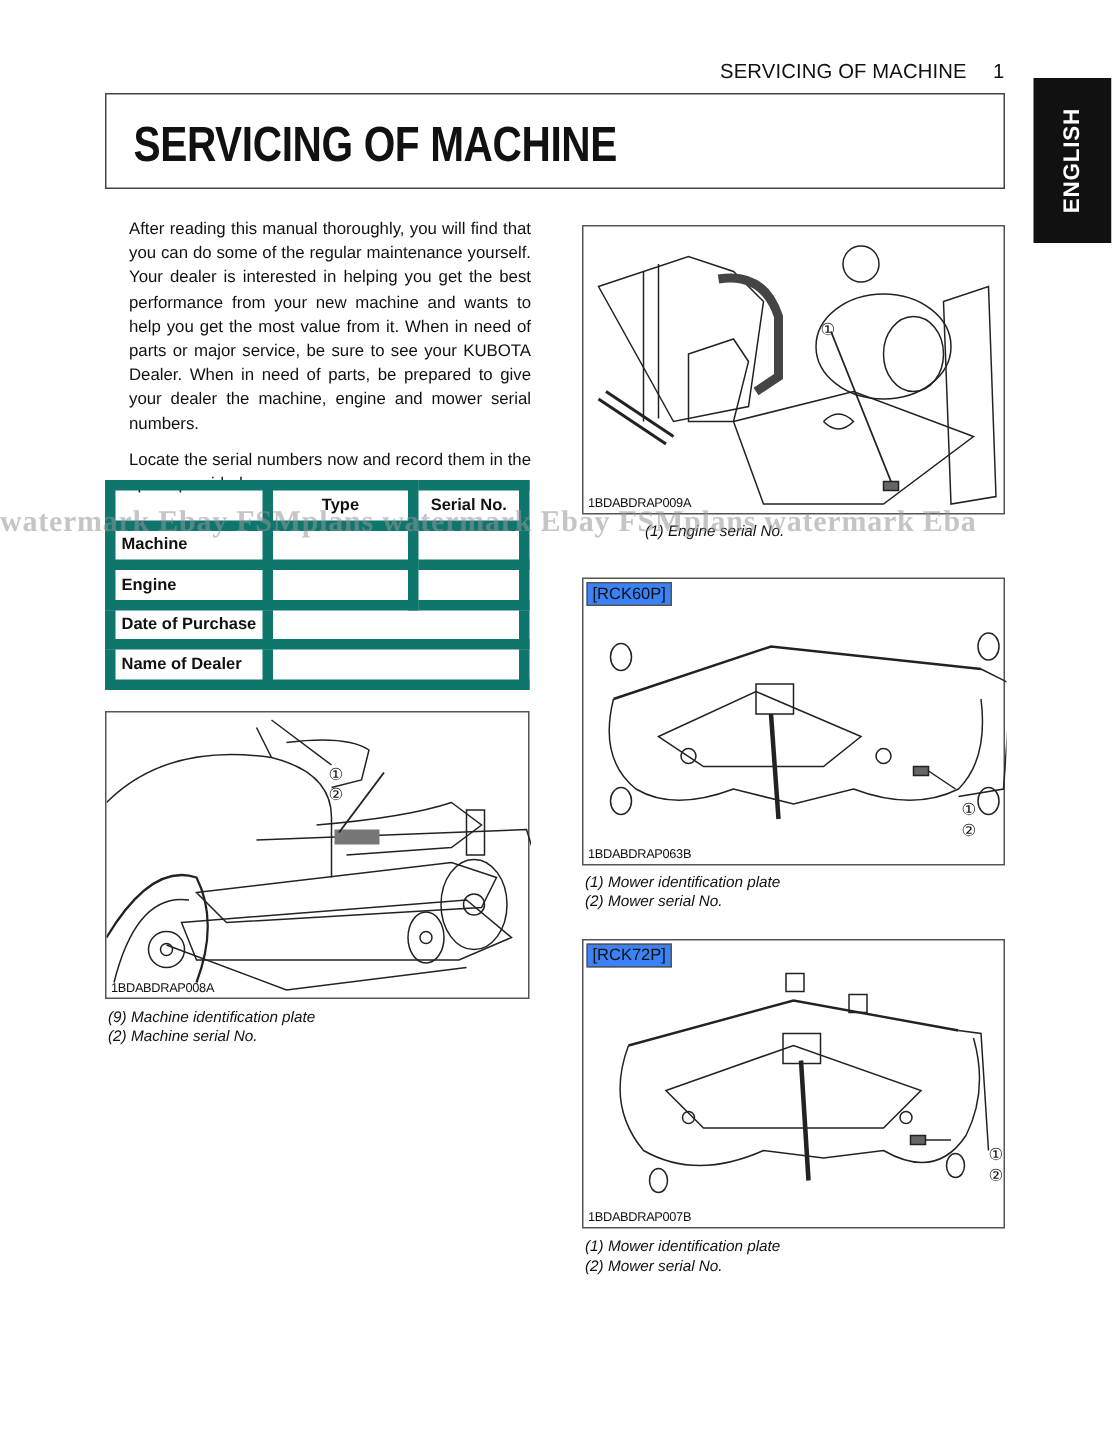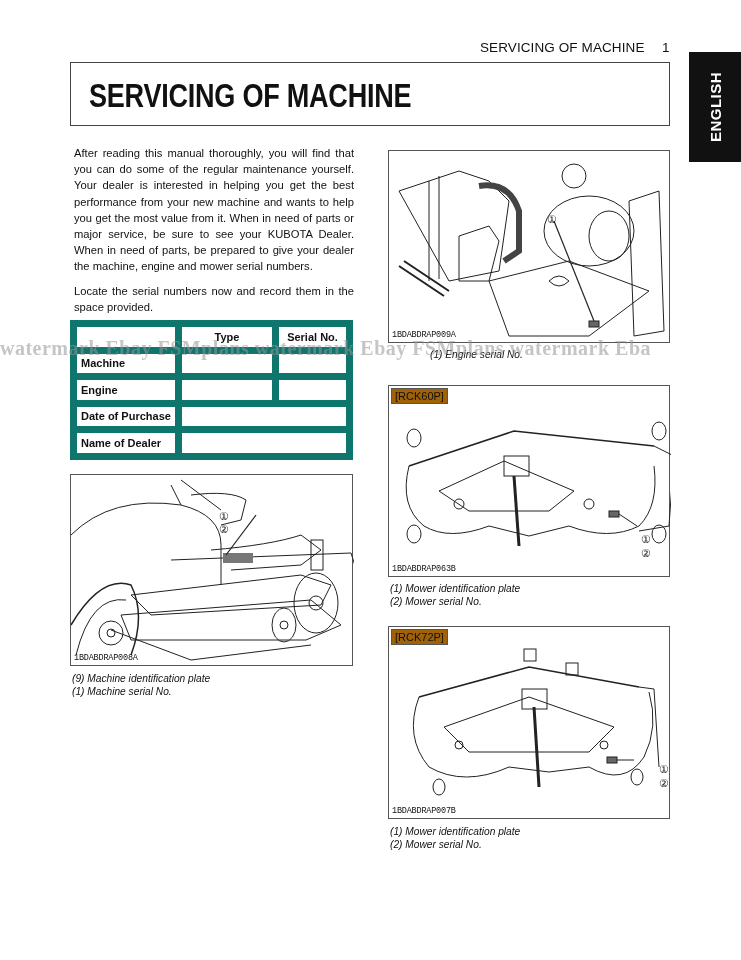--- a/index.html
+++ b/index.html
@@ -8,28 +8,28 @@
   .abs { position:absolute; }
   .running-head { left:480px; top:40px; font-size:13.5px; letter-spacing:0.1px; }
   .page-num { left:662px; top:40px; font-size:13.5px; }
   .lang-tab { left:689px; top:52px; width:52px; height:110px; background:#111; }
   .lang-tab span { position:absolute; left:50%; top:50%; transform:translate(-50%,-50%) rotate(-90deg);
         color:#fff; font-weight:bold; font-size:15px; letter-spacing:0.5px; white-space:nowrap; }
   .title-box { left:70px; top:62px; width:600px; height:64px; border:1.5px solid #444; box-sizing:border-box; }
   .title-box h1 { margin:0; position:absolute; left:18px; top:14px; font-size:33px; font-weight:bold;
         transform:scaleX(0.82); transform-origin:left top; letter-spacing:-0.3px; white-space:nowrap; }
   .intro { left:70px; top:145px; width:284px; font-size:11.2px; line-height:16.2px; text-align:justify; }
-  .intro p { margin:0 0 8px 4px; }
+  .intro p { margin:0 0 8px 16px; }
   table.serial { position:absolute; left:70px; top:320px; width:283px; border-collapse:collapse; font-size:11px; }
   table.serial td, table.serial th { border:7px solid #0f766e; height:19.5px; padding:0 4px; font-weight:bold; text-align:left; }
   table.serial th { text-align:center; }
   .fig { border:1px solid #555; box-sizing:border-box; background:#fff; }
   .fig svg { position:absolute; left:0; top:0; }
-  .fig-code { position:absolute; left:3px; bottom:2px; font-size:8.5px; letter-spacing:-0.2px;font-family:Liberation Mono, monospace; }
-  .fig-tag { position:absolute; left:2px; top:2px; border:1px solid #555; font-size:11px; padding:1px 3px; background:#a16207; }
+  .fig-code { position:absolute; left:3px; bottom:2px; font-size:8.5px; letter-spacing:-0.2px; }
+  .fig-tag { position:absolute; left:2px; top:2px; border:1px solid #555; font-size:11px; padding:1px 3px; background:#3b82f6; }
   .caption { font-size:10.2px; font-style:italic; line-height:13px; }
   .watermark { left:0; top:337px; width:617px; font-family:"Liberation Serif", serif; font-weight:bold;
         font-size:20px; color:rgba(150,150,150,0.55); white-space:nowrap; letter-spacing:0.5px; pointer-events:none; }
 </style>
 </head>
 <body>
 
 <div class="abs running-head">SERVICING OF MACHINE</div>
 <div class="abs page-num">1</div>
 <div class="abs lang-tab">
@@ -98,21 +98,21 @@
     </g>
     <g font-size="11" fill="#111" font-family="Liberation Sans, sans-serif">
       <text x="148" y="45">①</text>
       <text x="148" y="58">②</text>
     </g>
   </svg>
   <div class="fig-code">1BDABDRAP008A</div>
 </div>
 <div class="abs caption" style="left:72px; top:672px;">
   <div>(9) Machine identification plate</div>
-  <div>(1) Machine serial No.</div>
+  <div>(2) Machine serial No.</div>
 </div>
 
 <div class="abs fig" style="left:388px; top:150px; width:282px; height:193px;">
   <svg width="282" height="193" viewBox="0 0 282 193">
     <g fill="none" stroke="#222" stroke-width="1">
       <path d="M10,40 L70,20 L100,30 L120,50 L110,120 L60,130 Z"></path>
       <path d="M40,30 L40,130 M50,25 L50,128"></path>
       <path d="M90,35 Q120,30 130,60 L130,100 L115,110" stroke-width="6" stroke="#444"></path>
       <path d="M70,85 L100,75 L110,90 L100,130 L70,130 Z"></path>
       <ellipse cx="200" cy="80" rx="45" ry="35"></ellipse>

